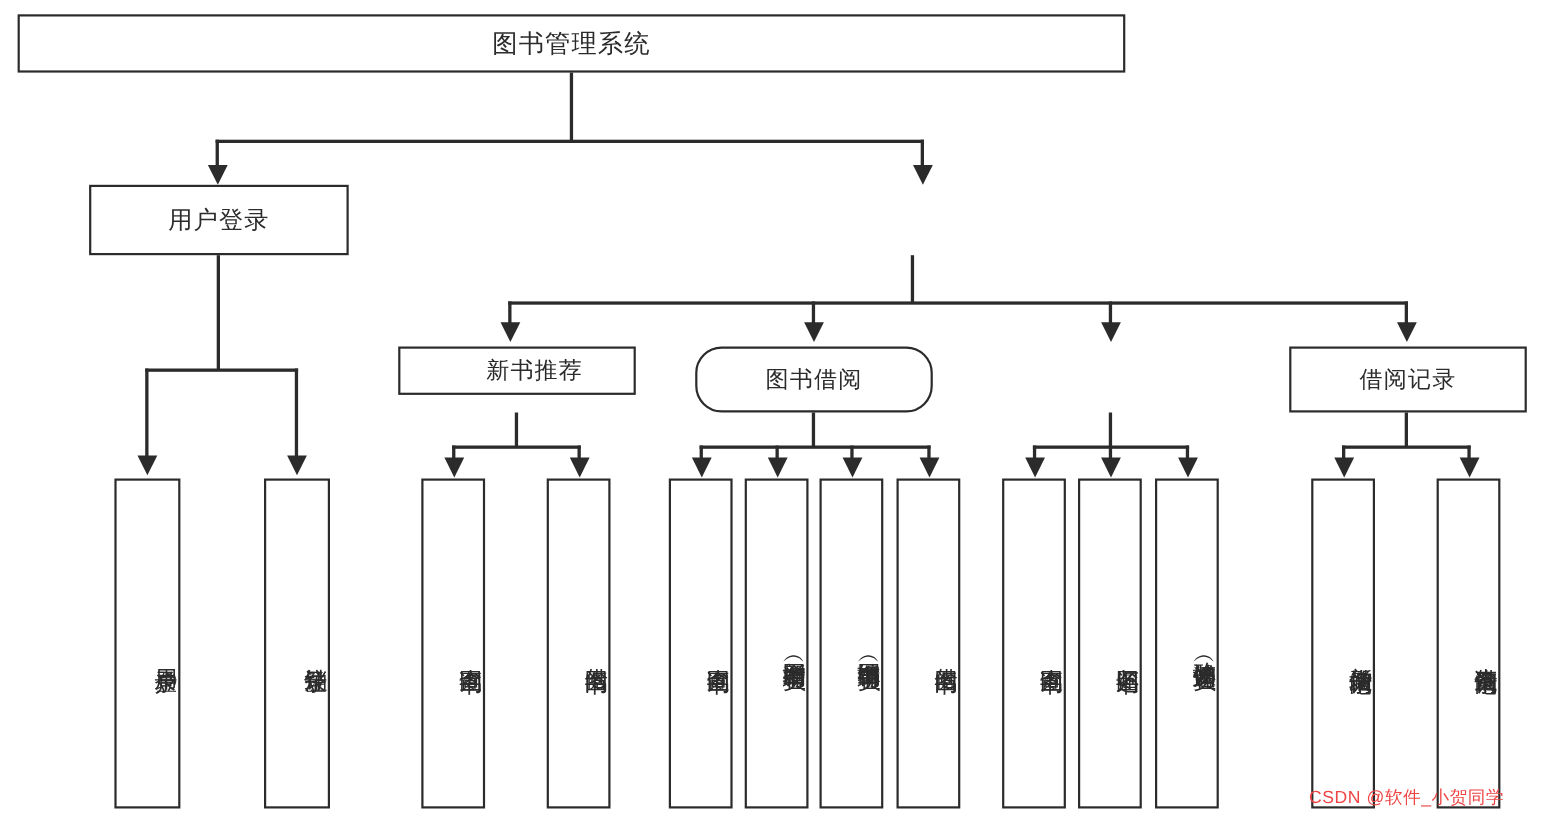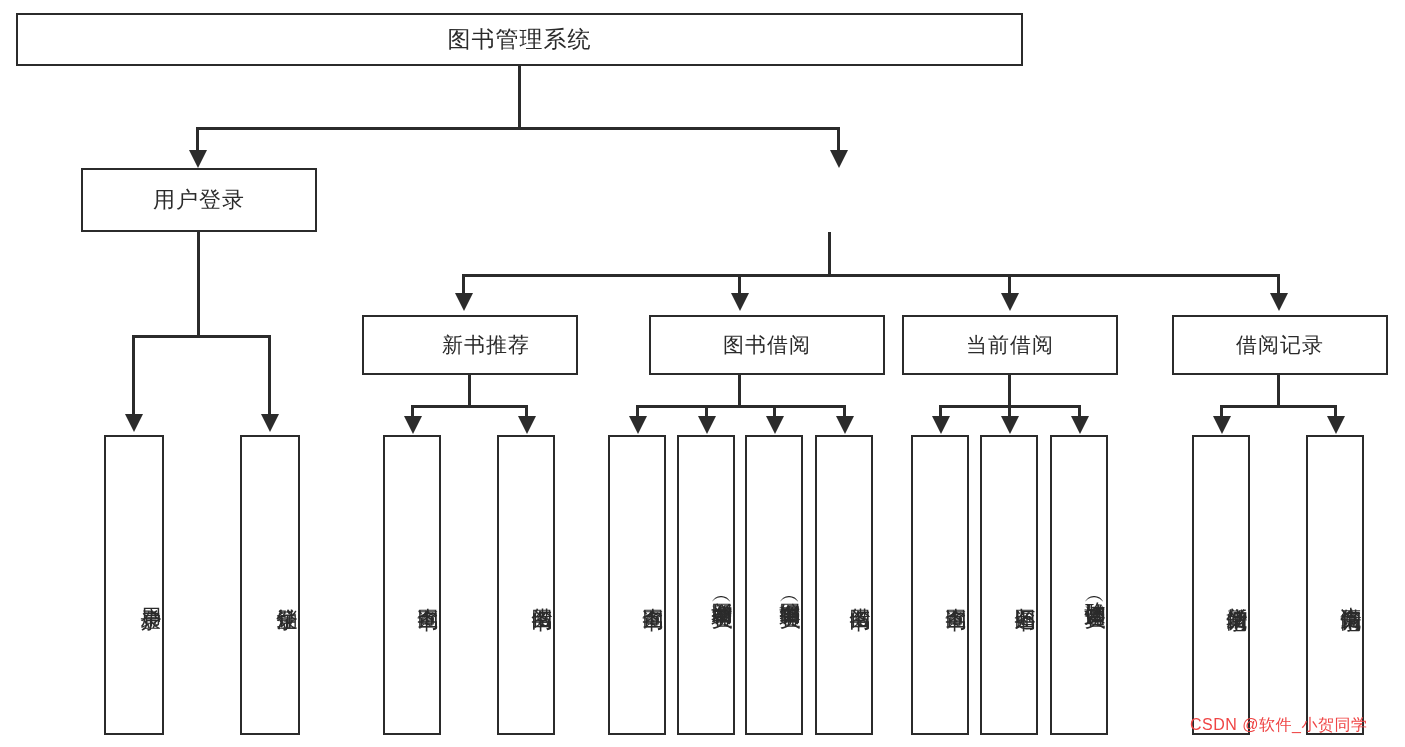--- a/index.html
+++ b/index.html
@@ -112,28 +112,25 @@
   <div class="hline" style="left:462px; top:274px; width:818px;"></div>
   <div class="vline" style="left:462px; top:274px; width:3px; height:22px;"></div>
   <div class="arrow" style="left:455px; top:293px;"></div>
   <div class="vline" style="left:738px; top:274px; width:3px; height:22px;"></div>
   <div class="arrow" style="left:731px; top:293px;"></div>
   <div class="vline" style="left:1008px; top:274px; width:3px; height:22px;"></div>
   <div class="arrow" style="left:1001px; top:293px;"></div>
   <div class="vline" style="left:1277px; top:274px; width:3px; height:22px;"></div>
   <div class="arrow" style="left:1270px; top:293px;"></div>
 
-  <div class="node lvl3" style="left:362px; top:315px; width:216px; height:60px;padding-left:32px;">
+  <div class="node lvl3" style="left:362px; top:315px; width:216px; height:44px;padding-left:32px;">
     <span>新书推荐</span>
   </div>
-  <div class="node lvl3" style="left:649px; top:315px; width:236px; height:60px;">
+  <div class="node lvl3" style="left:632px; top:315px; width:216px; height:60px;border-radius:24px;">
     <span>图书借阅</span>
-  </div>
-  <div class="node lvl3" style="left:902px; top:315px; width:216px; height:60px;">
-    <span>当前借阅</span>
   </div>
   <div class="node lvl3" style="left:1172px; top:315px; width:216px; height:60px;">
     <span>借阅记录</span>
   </div>
 
   <div class="vline" style="left:468px; top:375px; width:3px; height:32px;"></div>
   <div class="hline" style="left:411px; top:405px; width:117px;"></div>
   <div class="vline" style="left:411px; top:405px; width:3px; height:14px;"></div>
   <div class="arrow" style="left:404px; top:416px;"></div>
   <div class="vline" style="left:525px; top:405px; width:3px; height:14px;"></div>

